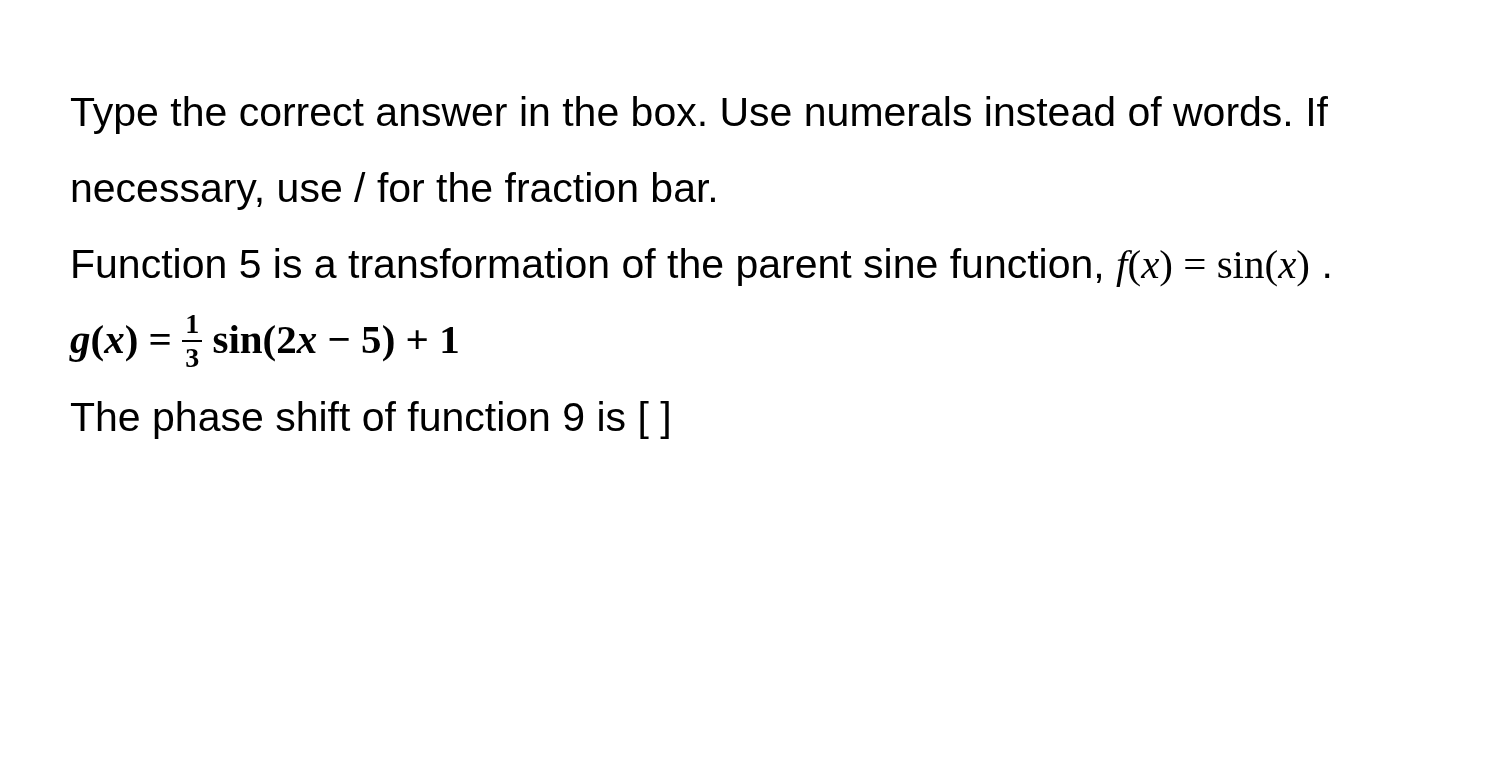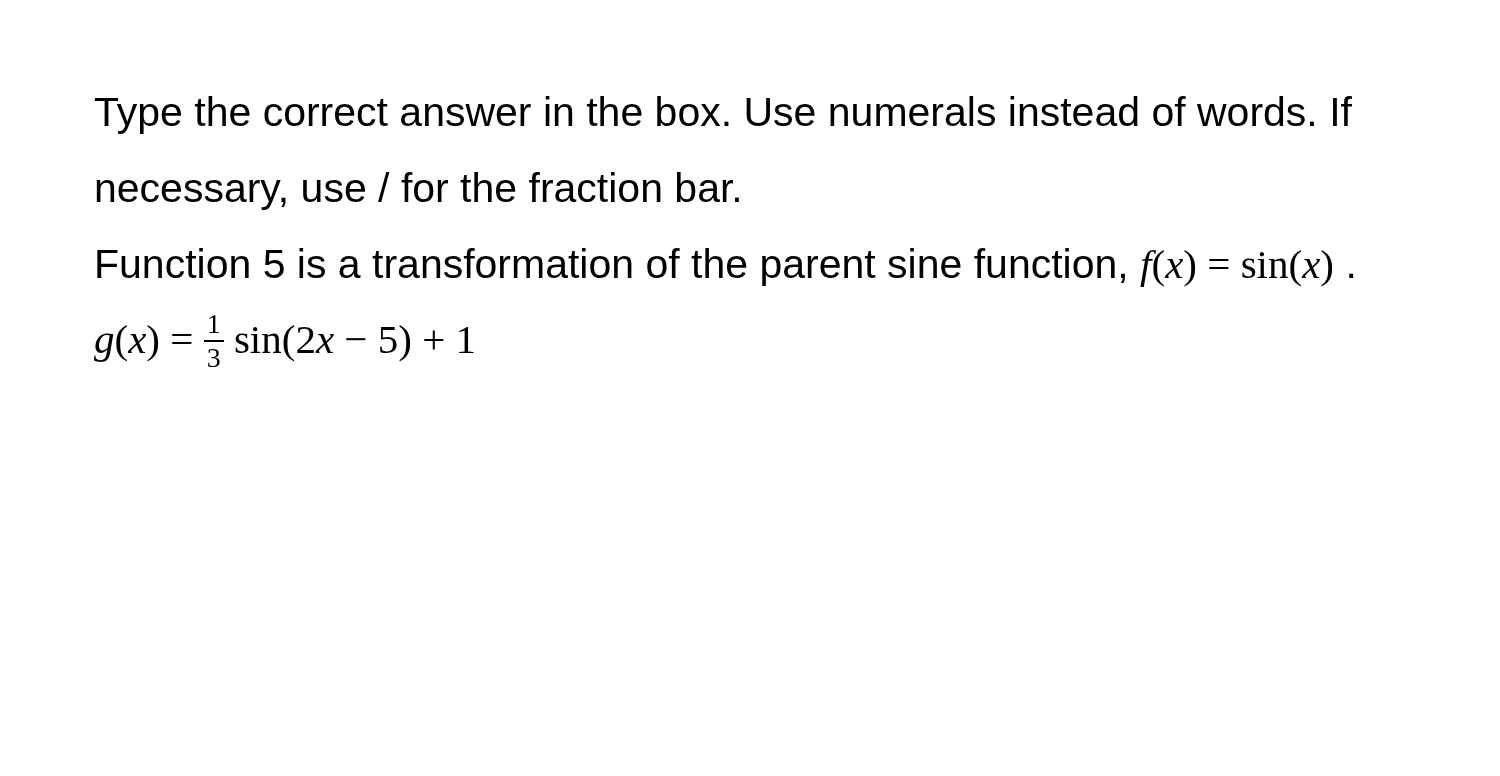--- a/index.html
+++ b/index.html
@@ -8,21 +8,20 @@
     width: 1500px;
     height: 776px;
     background: #ffffff;
     font-family: Arial, Helvetica, sans-serif;
     color: #000000;
   }
   .content {
     padding: 75px 70px 0 70px;
     font-size: 41px;
     line-height: 1.85;
-    margin-left: 24px;
   }
   .math {
     font-family: "Times New Roman", Times, serif;
   }
   .it {
     font-style: italic;
   }
   .frac {
     display: inline-block;
     vertical-align: middle;
@@ -40,33 +39,37 @@
   }
   .frac .den {
     display: block;
     font-size: 28px;
     line-height: 1;
     padding: 2px 3px 0 3px;
   }
   .eqline {
     line-height: 1.5;
     padding: 6px 0 6px 0;
+    font-weight: bold;
   }
 </style>
 </head>
 <body>
 
 <div class="content">
 
   <div>Type the correct answer in the box. Use numerals instead of words. If necessary, use / for the fraction bar.</div>
 
   <div>
     <span>Function 5 is a transformation of the parent sine function, </span><span class="math"><span class="it">f</span><span>(</span><span class="it">x</span><span>)</span><span> = </span><span>sin</span><span>(</span><span class="it">x</span><span>)</span></span><span> .</span>
   </div>
 
   <div class="eqline">
     <span class="math">
       <span class="it">g</span><span>(</span><span class="it">x</span><span>)</span><span> = </span><span class="frac"><span class="num">1</span><span class="den">3</span></span><span> sin</span><span>(</span><span>2</span><span class="it">x</span><span> − 5</span><span>)</span><span> + 1</span>
     </span>
   </div>
 
+  <div>
+    <span>The phase shift of function 9 is </span><span>[ ]</span>
+  </div>
 
 </div>
 
 </body></html>

